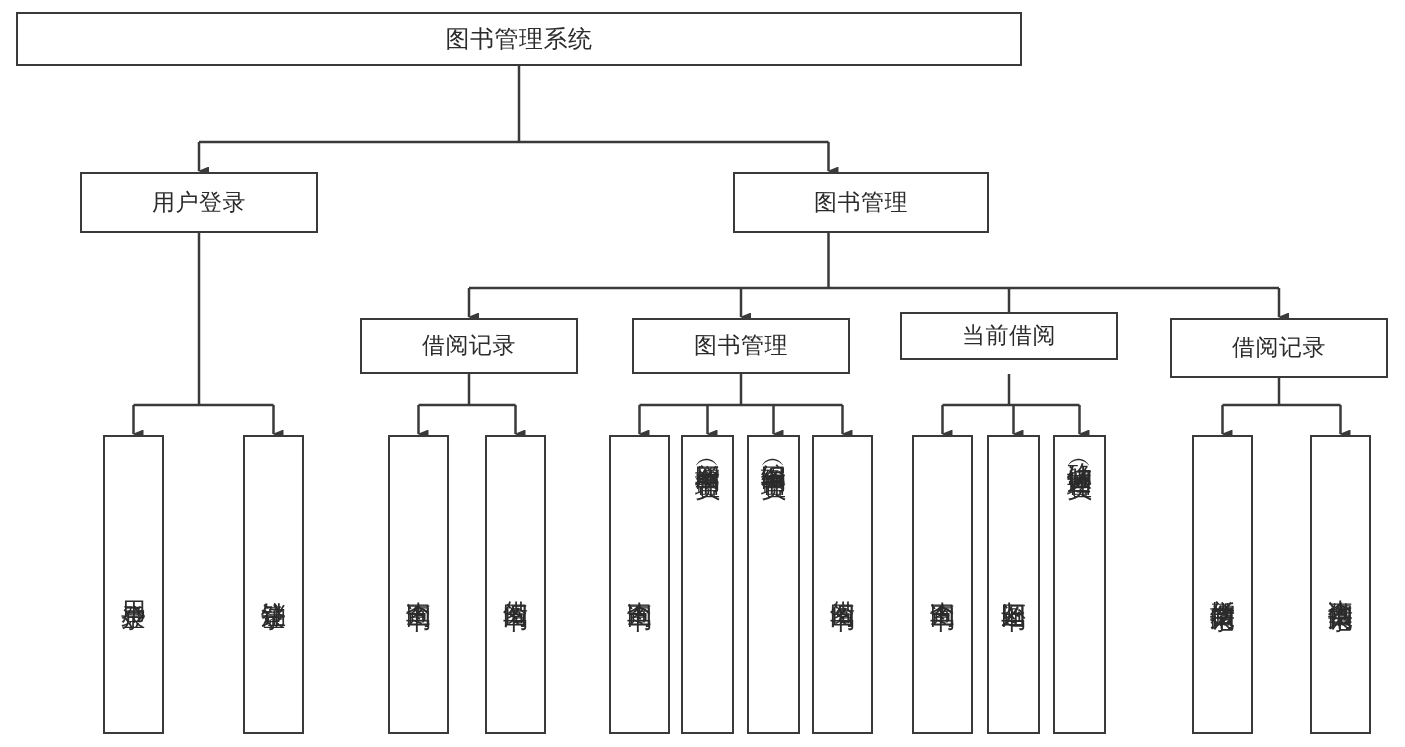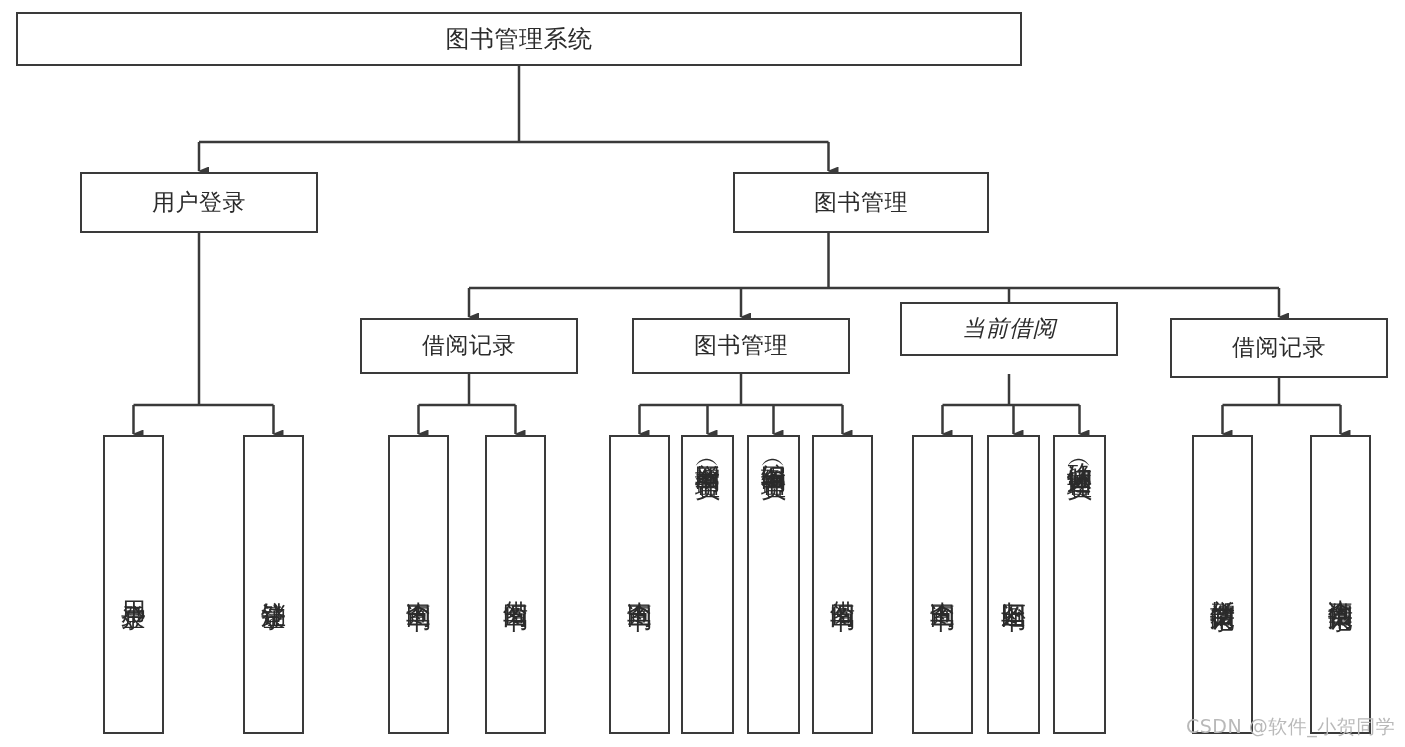--- a/index.html
+++ b/index.html
@@ -131,21 +131,21 @@
       </div>
       <div class="node horiz" style="left: 712px; top: 172px; width: 256px; height: 61px; margin-left: 21px;">
         <span class="node-label">图书管理</span>
       </div>
       <div class="node horiz" style="left: 360px; top: 318px; width: 218px; height: 56px;">
         <span class="node-label">借阅记录</span>
       </div>
       <div class="node horiz" style="left: 632px; top: 318px; width: 218px; height: 56px;">
         <span class="node-label">图书管理</span>
       </div>
-      <div class="node horiz" style="left: 900px; top: 302px; width: 218px; height: 54px; font-style: italic;">
+      <div class="node horiz" style="left: 900px; top: 312px; width: 218px; height: 48px;">
         <span class="node-label">当前借阅</span>
       </div>
       <div class="node horiz" style="left: 1170px; top: 318px; width: 218px; height: 60px;">
         <span class="node-label">借阅记录</span>
       </div>
       <div class="node vert centered" style="left: 103px; top: 435px; width: 61px; height: 299px;">
         <span class="node-label">用户登录</span>
       </div>
       <div class="node vert centered" style="left: 243px; top: 435px; width: 61px; height: 299px;">
         <span class="node-label">注销登录</span>
@@ -177,14 +177,13 @@
       <div class="node vert" style="left: 1053px; top: 435px; width: 53px; height: 299px;">
         <span class="node-label">确认归还（管理员）</span>
       </div>
       <div class="node vert centered" style="left: 1192px; top: 435px; width: 61px; height: 299px;">
         <span class="node-label">新增借阅记录</span>
       </div>
       <div class="node vert centered" style="left: 1310px; top: 435px; width: 61px; height: 299px;">
         <span class="node-label">查询借阅记录</span>
       </div>
     </div>
-  <div class="watermark">CSDN @软件_小贺同学</div>
 </div>
 
 </body></html>

